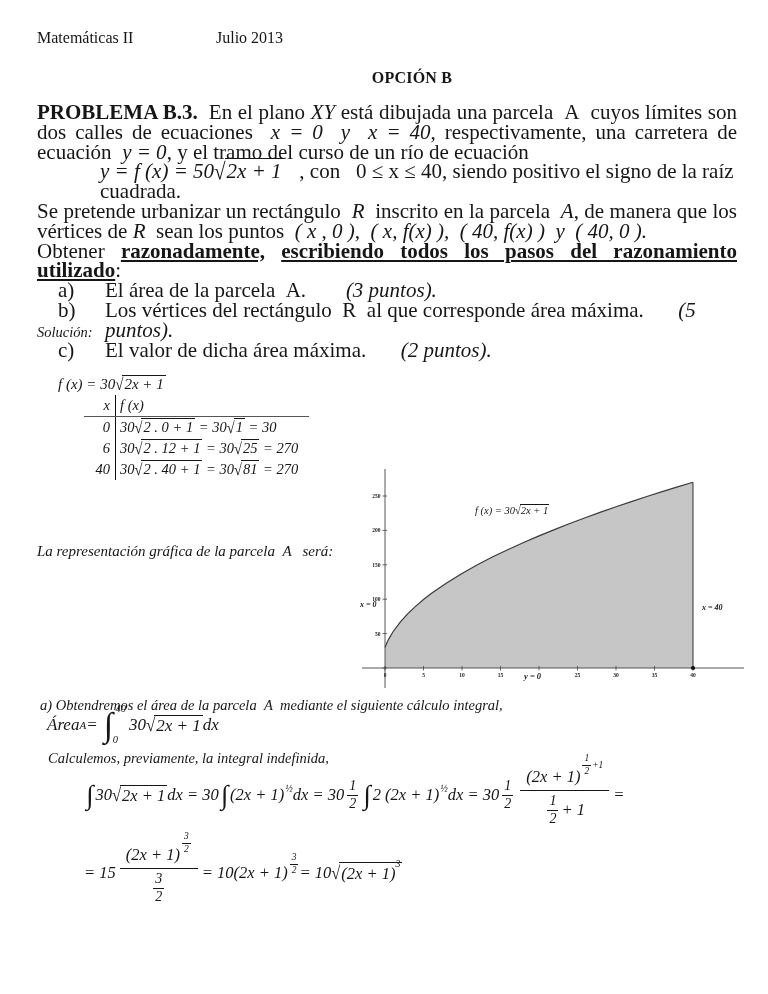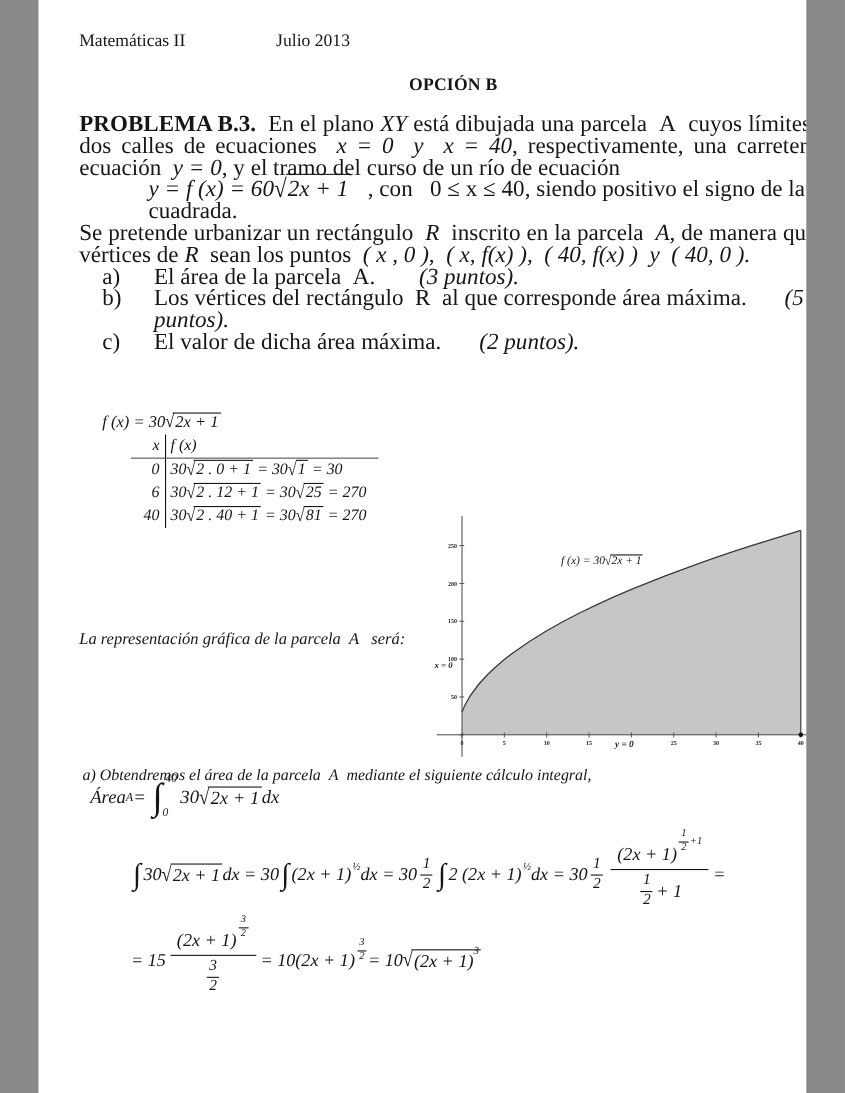--- a/index.html
+++ b/index.html
@@ -1,16 +1,16 @@
 <!DOCTYPE html>
 <html><head>
 <meta charset="utf-8">
 <style>
   html,body{margin:0;padding:0;background:#888;}
-  .page{position:relative;width:698px;height:994px;background:#ffffff;margin:0 auto;
+  .page{position:relative;width:768px;height:994px;background:#ffffff;margin:0 auto;
         font-family:"Liberation Serif", serif;color:#161616;overflow:hidden;}
   .abs{position:absolute;}
   .it{font-style:italic;}
   .ul{text-decoration:underline;}
   
   .hdr-left{left:37px;top:29px;font-size:16px;}
   .hdr-date{left:216px;top:29px;font-size:16px;text-align:center;}
   .opcion{left:0;top:69px;width:100%;text-align:center;font-weight:bold;font-size:16px;letter-spacing:.2px;margin-left:28px;}
   
   .prob{left:37px;top:103px;width:700px;font-size:21px;line-height:19.8px;}
@@ -24,21 +24,21 @@
   .rad{border-top:1px solid #161616;padding:0 2px;}
   
   .sol{left:37px;top:323px;width:712px;font-size:14.5px;line-height:18px;font-style:italic;}
   .sol p{margin:0;}
   .fx{left:58px;top:376px;font-size:15px;font-style:italic;}
   .vt{left:84px;top:395px;border-collapse:collapse;font-size:14.5px;font-style:italic;}
   .vt th,.vt td{font-weight:normal;padding:1px 4px;height:19px;white-space:nowrap;text-align:left;}
   .vt th:first-child,.vt td:first-child{border-right:1.4px solid #111;text-align:right;width:22px;padding-right:5px;}
   .vt thead th{border-bottom:1px solid #555;}
   .vt td:last-child,.vt th:last-child{width:185px;}
-  .repr{left:37px;top:573px;font-size:15px;font-style:italic;}
+  .repr{left:37px;top:543px;font-size:15px;font-style:italic;}
   
   .graph{left:358px;top:464px;width:410px;height:232px;}
   .graph svg{position:absolute;left:0;top:0;}
   .graph text{font-family:"Liberation Serif",serif;}
   .g-flabel{position:absolute;left:117px;top:41px;font-size:10.5px;font-style:italic;white-space:nowrap;}
   .g-flabel .rad{border-top:.8px solid #161616;padding:0 1px;}
   .g-parcela{position:absolute;left:104px;top:114px;font-size:26px;font-style:italic;font-weight:bold;
              color:#ffffff;letter-spacing:3px;word-spacing:10px;white-space:nowrap;}
   .g-x0{position:absolute;left:2px;top:136px;font-size:8px;font-weight:bold;font-style:italic;}
   .g-x40{position:absolute;left:344px;top:139px;font-size:8px;font-weight:bold;font-style:italic;}
@@ -71,28 +71,30 @@
 <body>
 
 <div class="page">
 
   <span class="abs hdr-left">Matemáticas II</span>
   <span class="abs hdr-date">Julio 2013</span>
   <div class="abs opcion">OPCIÓN B</div>
 
   <div class="abs prob">
     <p><b>PROBLEMA B.3.</b><span>&nbsp; En el plano </span><span class="it">XY</span><span> está dibujada una parcela &nbsp;A&nbsp; cuyos límites son dos calles de ecuaciones &nbsp;</span><span class="it">x = 0 &nbsp;y&nbsp; x = 40</span><span>, respectivamente, una carretera de ecuación &nbsp;</span><span class="it">y = 0</span><span>, y el tramo del curso de un río de ecuación</span></p>
-    <div class="prob-eq"><span class="it">y = f (x) = 60</span><span class="sqrt">√</span><span class="rad it">2x + 1</span><span>&nbsp;&nbsp; , con &nbsp; 0 ≤ x ≤ 40, siendo positivo el signo de la raíz cuadrada.</span></div>
+    <div class="prob-eq"><span class="it">y = f (x) = 50</span><span class="sqrt">√</span><span class="rad it">2x + 1</span><span>&nbsp;&nbsp; , con &nbsp; 0 ≤ x ≤ 40, siendo positivo el signo de la raíz cuadrada.</span></div>
     <p><span>Se pretende urbanizar un rectángulo &nbsp;</span><span class="it">R</span><span>&nbsp; inscrito en la parcela &nbsp;</span><span class="it">A</span><span>, de manera que los vértices de </span><span class="it">R</span><span>&nbsp; sean los puntos &nbsp;</span><span class="it">( x , 0 ), &nbsp;( x, f(x) ), &nbsp;( 40, f(x) ) &nbsp;y&nbsp; ( 40, 0 ).</span></p>
+    <p><span>Obtener </span><b class="ul">razonadamente,</b><span> </span><b class="ul">escribiendo todos los pasos del razonamiento utilizado</b><span>:</span></p>
     <div class="item"><span class="marker">a)</span><span>El área de la parcela &nbsp;A. &nbsp;&nbsp;</span><span class="pts">(3 puntos).</span></div>
     <div class="item"><span class="marker">b)</span><span>Los vértices del rectángulo &nbsp;R&nbsp; al que corresponde área máxima. &nbsp;</span><span class="pts">(5 puntos).</span></div>
     <div class="item"><span class="marker">c)</span><span>El valor de dicha área máxima. &nbsp;</span><span class="pts">(2 puntos).</span></div>
   </div>
 
   <div class="abs sol">
+    <p>Solución:</p>
   </div>
 
   <div class="abs fx"><span>f (x) = 30</span><span class="sqrt">√</span><span class="rad">2x + 1</span></div>
 
   <table class="abs vt">
     <thead>
       <tr>
         <th>x</th>
         <th>f (x)</th>
       </tr>
@@ -164,20 +166,21 @@
     <span>Área</span>
       <sub style="font-size:11px;">A</sub>
       <span> = </span>
     <span class="int-wrap"><span class="int-big">∫</span><span class="iup">40</span><span class="ilo">0</span></span>
     <span>30</span>
       <span class="sqrt">√</span>
       <span class="rad">2x + 1</span>
       <span> dx</span>
   </div>
 
+  <div class="abs calc">Calculemos, previamente, la integral indefinida,</div>
 
   <div class="abs eq eq1">
     <span class="int">∫</span>
     <span>30</span>
       <span class="sqrt">√</span>
       <span class="rad">2x + 1</span>
     <span> dx = 30</span>
     <span class="int">∫</span>
     <span>(2x + 1)</span>
       <sup class="e">½</sup>

